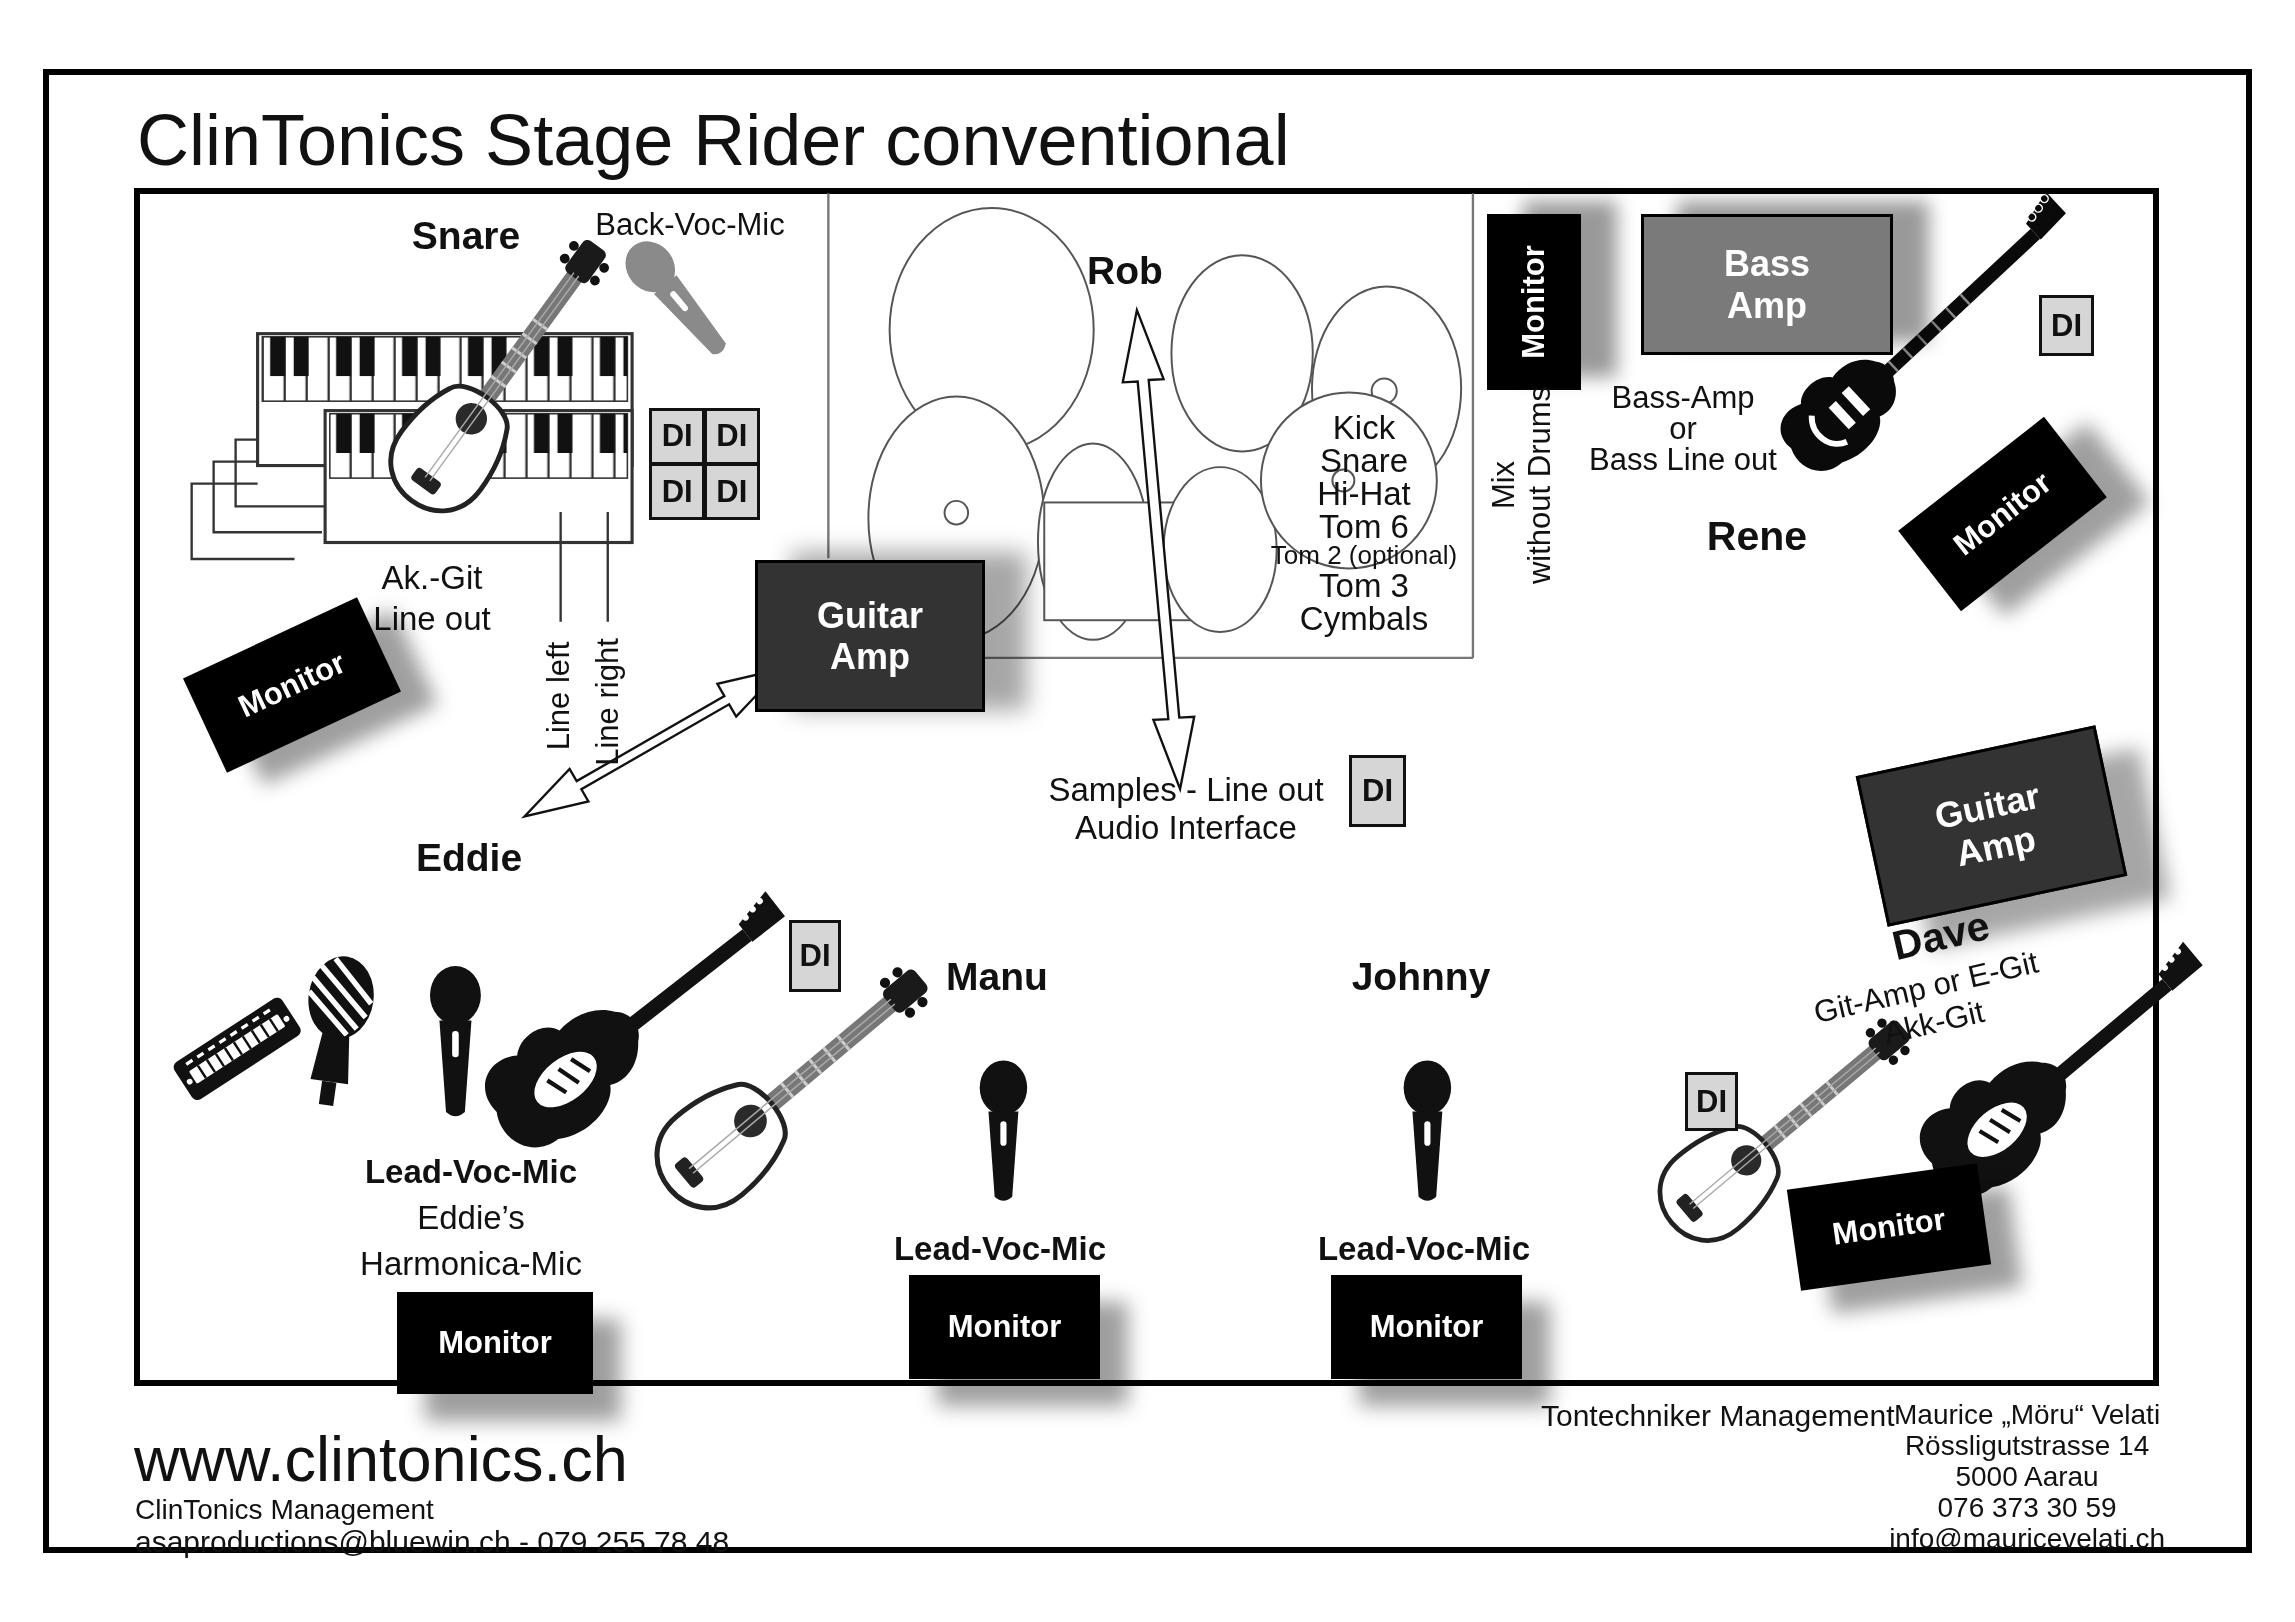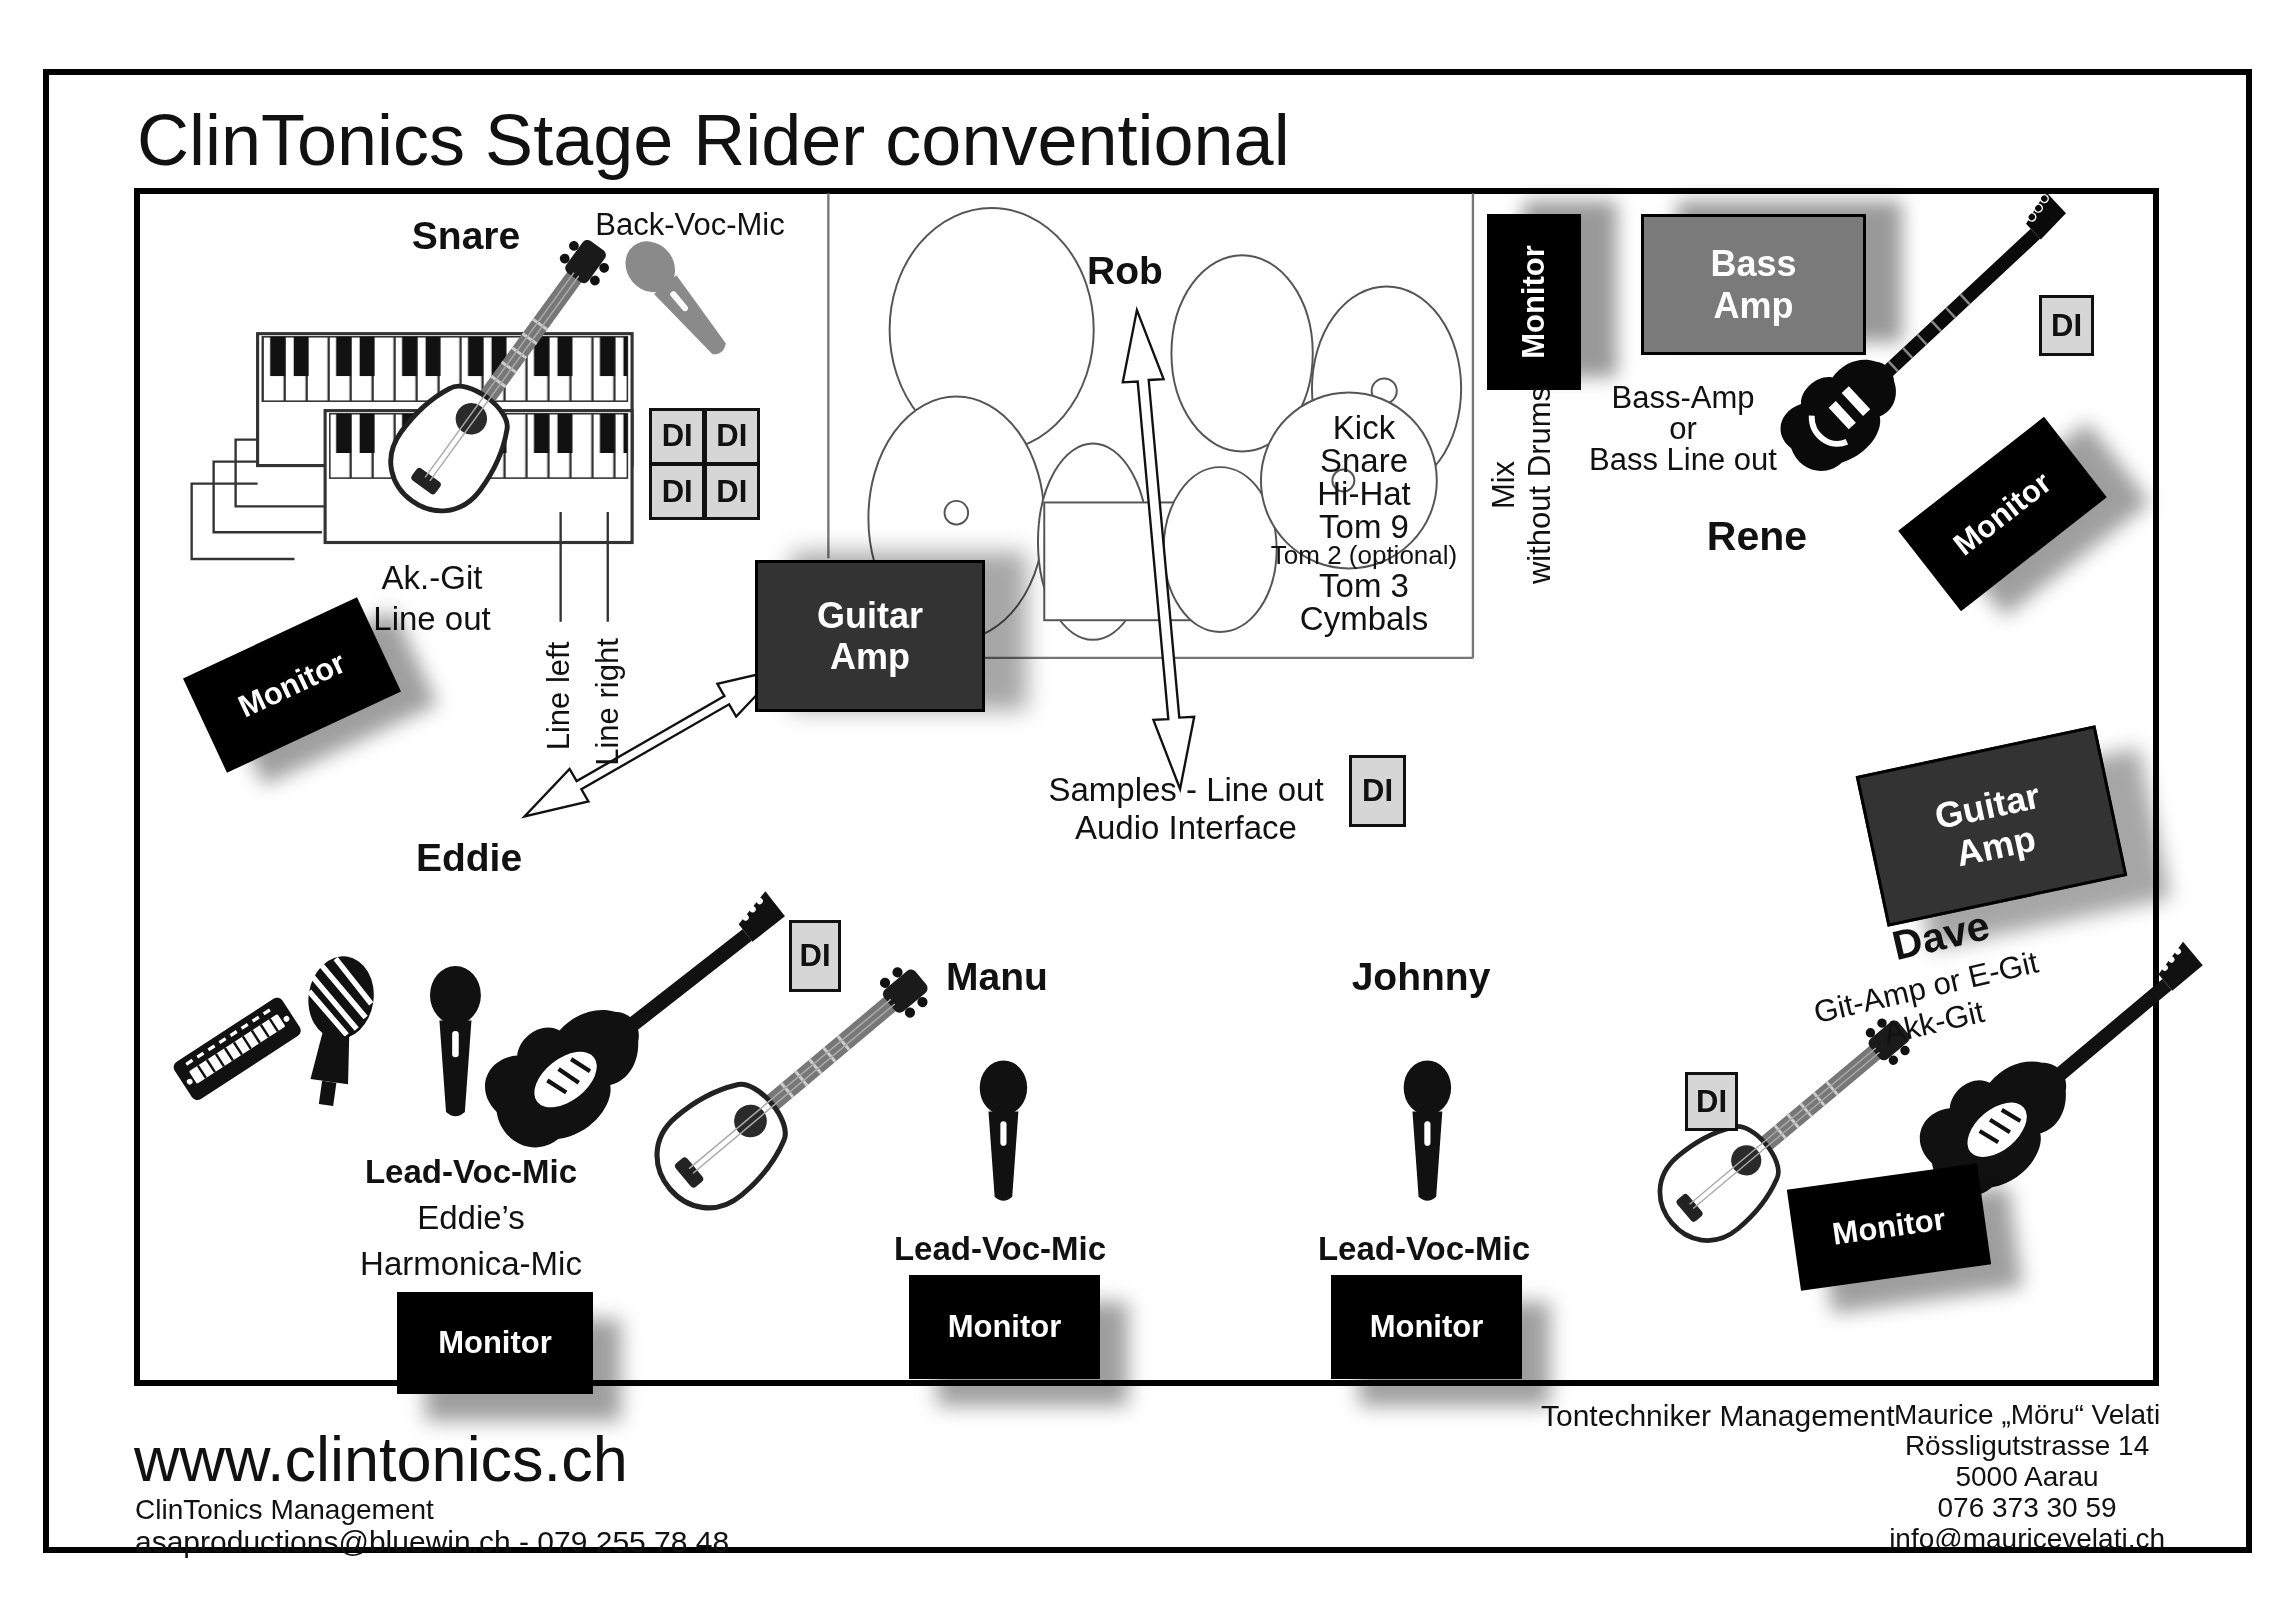--- a/index.html
+++ b/index.html
@@ -205,39 +205,39 @@
 </div>
 
 <div class="mon" style="left:196px;top:633px;width:192px;height:104px;transform:rotate(-25deg)">
   <span>Monitor</span>
 </div>
 
 <div class="abs ctr name" style="left:1125px;top:271px">Rob</div>
 <div class="abs ctr t42 pre" style="left:1364px;top:477px;line-height:1.0">Kick
 Snare
 Hi-Hat
-Tom 9</div>
+Tom 6</div>
 <div class="abs ctr pre" style="left:1364px;top:556px;font-size:26px">Tom 2 (optional)</div>
 <div class="abs ctr t42 pre" style="left:1364px;top:602px;line-height:1.0">Tom 3
 Cymbals</div>
 
 <div class="mon" style="left:1487px;top:214px;width:94px;height:176px;box-shadow:36px -12.6px 17.3px rgba(0,0,0,.4)">
   <span style="transform:rotate(-90deg);white-space:nowrap">Monitor</span>
 </div>
 <div class="abs vtext t40" style="position:absolute;left:1522px;top:485px">Mix
 without Drums</div>
 
 <div class="abs ctr t42 pre" style="left:1186px;top:809px">Samples - Line out
 Audio Interface</div>
 <div class="di" style="left:1349px;top:755px;width:57px;height:72px">DI</div>
 
 <div class="amp pre" style="left:755px;top:560px;width:230px;height:152px;box-shadow:39px -4.7px 22px 3.1px rgba(0,0,0,.35)">Guitar
 Amp</div>
 
-<div class="amp pre" style="left:1641px;top:214px;width:225px;height:141px;background:#7a7a7a;box-shadow:36px -12.6px 17.3px rgba(0,0,0,.4)">Bass
+<div class="amp pre" style="left:1641px;top:214px;width:252px;height:141px;background:#7a7a7a;box-shadow:36px -12.6px 17.3px rgba(0,0,0,.4)">Bass
 Amp</div>
 <div class="abs ctr t40 pre" style="left:1683px;top:428px;line-height:1.0">Bass-Amp
 or
 Bass Line out</div>
 <div class="abs ctr name" style="left:1757px;top:536px;font-size:41px">Rene</div>
 <div class="di" style="left:2039px;top:295px;width:55px;height:61px">DI</div>
 <div class="mon" style="left:1910px;top:463px;width:185px;height:102px;transform:rotate(-38deg);box-shadow:31px 31px 19px rgba(0,0,0,.38)">
   <span>Monitor</span>
 </div>
 

